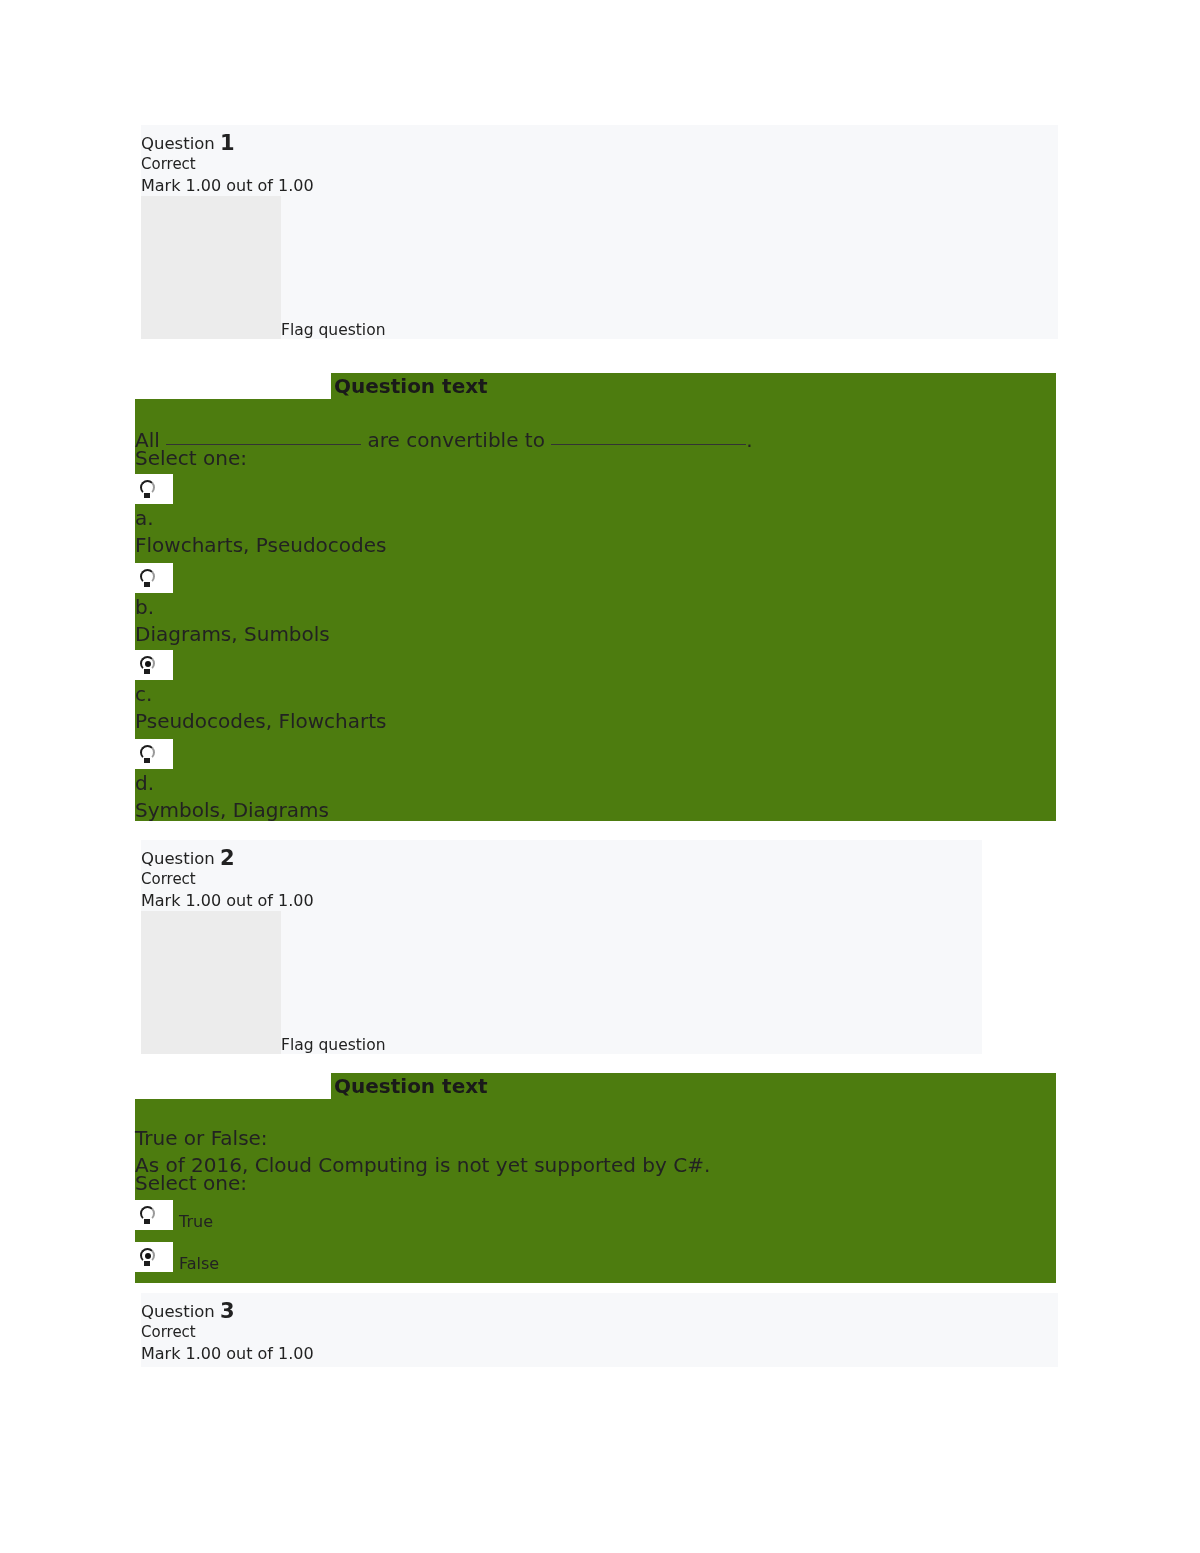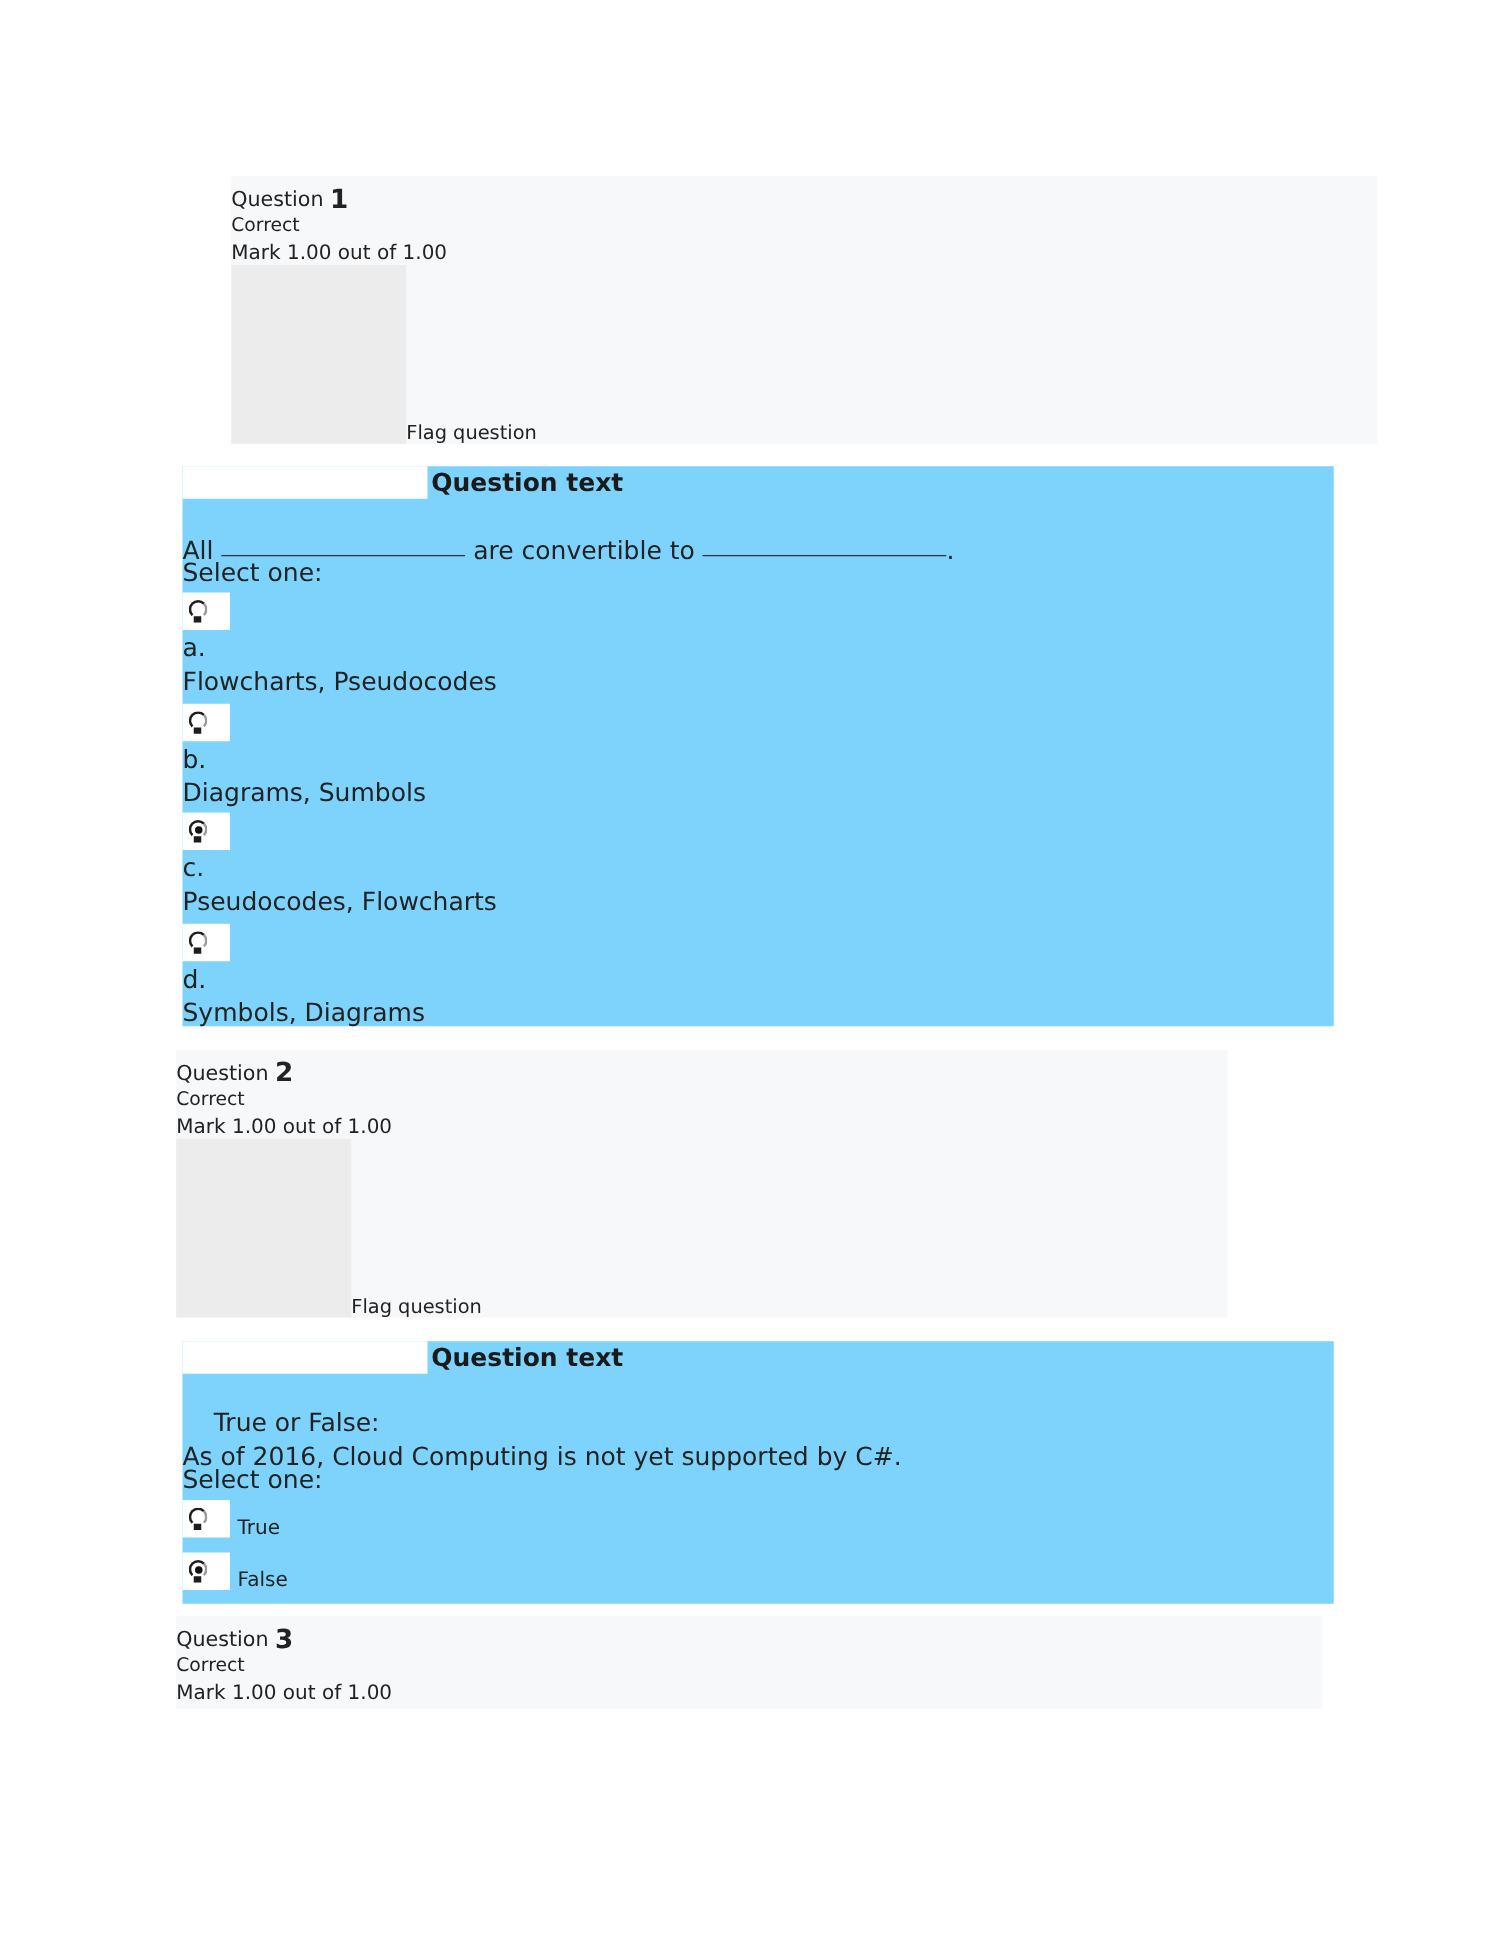--- a/index.html
+++ b/index.html
@@ -77,22 +77,22 @@
     top: 196px;
     font-size: 15.5px;
     line-height: 19px;
     white-space: nowrap;
     color: #222;
   }
 
   
   .q-body {
     position: absolute;
-    left: 146px;
-    background: #7dd3fc;
+    left: 135px;
+    background: #4d7c0f;
     box-sizing: border-box;
   }
   .q-body .qtext-headrow {
     position: absolute;
     left: 0;
     top: 0;
     width: 196px;
     height: 26px;
     background: #ffffff;
   }
@@ -192,21 +192,21 @@
     line-height: 26px;
     color: #222;
     white-space: nowrap;
   }
 </style>
 </head>
 <body>
 
 <div class="page">
 
-  <div class="q-info" style="top:141px; width:917px; height:214px;margin-left:44px;">
+  <div class="q-info" style="top:125px; width:917px; height:214px;">
     <div class="q-title">
       <span>Question</span>
       <span class="q-num">1</span>
     </div>
     <div class="q-state">Correct</div>
     <div class="q-grade">Mark 1.00 out of 1.00</div>
     <div class="flag-box"></div>
     <div class="flag-label">Flag question</div>
   </div>
 
@@ -256,21 +256,21 @@
     <div class="q-state">Correct</div>
     <div class="q-grade">Mark 1.00 out of 1.00</div>
     <div class="flag-box"></div>
     <div class="flag-label">Flag question</div>
   </div>
 
   <div class="q-body" style="top:1073px; width:921px; height:210px;">
     <div class="qtext-headrow"></div>
     <div class="qtext-head">Question text</div>
 
-    <div class="stem" style="top:28px;padding-left:25px;">True or False:</div>
+    <div class="stem" style="top:28px;">True or False:</div>
     <div class="stem" style="top:55px;">As of 2016, Cloud Computing is not yet supported by C#.</div>
 
     <div class="select-one" style="top:97px;">Select one:</div>
 
     <div class="radio-cell" style="left:0px; top:127px;">
       <span class="radio-glyph"></span>
     </div>
     <div class="inline-opt-text" style="left:44px; top:136px;">True</div>
 
     <div class="radio-cell" style="left:0px; top:169px;">

